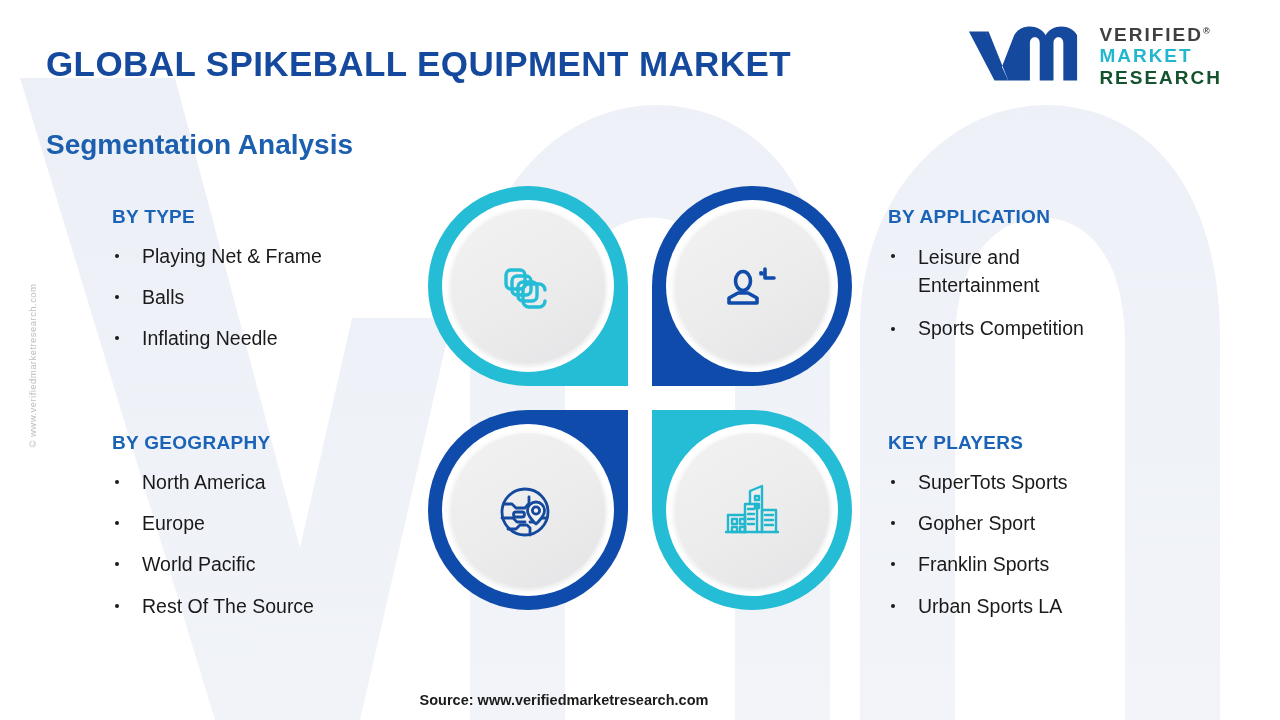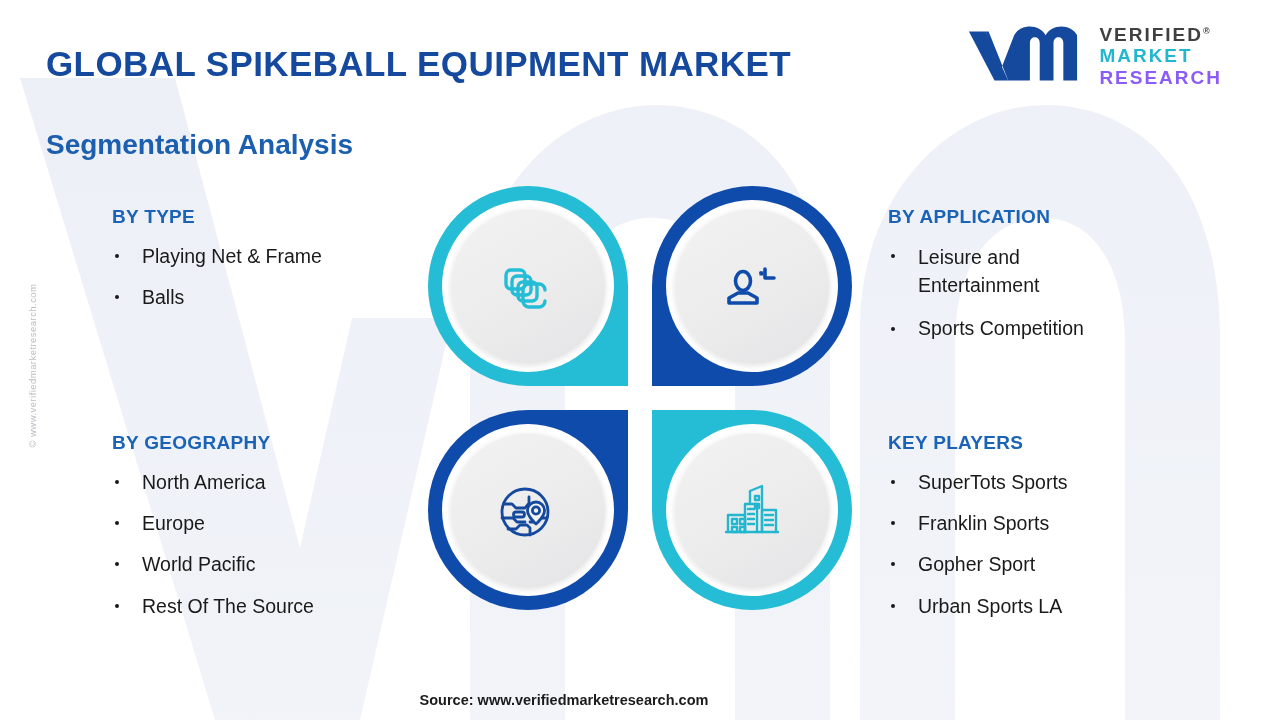--- a/index.html
+++ b/index.html
@@ -59,21 +59,21 @@
     display:flex; flex-direction:column;
     line-height:1.12;
     font-weight:bold;
     letter-spacing:2.0px;
   }
   .logo-words .w1{ font-size:19px; color:#404040; position:relative; }
   .logo-words .w1 .reg{
     font-size:9px; vertical-align:super; letter-spacing:0;
   }
   .logo-words .w2{ font-size:19px; color:#22B7CE; }
-  .logo-words .w3{ font-size:19px; color:#8b5cf6; }
+  .logo-words .w3{ font-size:19px; color:#14532d; }
 
   
   .vwatermark{
     position:absolute;
     left:-98px; top:360px;
     width:260px;
     transform:rotate(-90deg);
     transform-origin:center center;
     text-align:center;
     font-size:9.5px;
@@ -302,20 +302,24 @@
     <h3>BY TYPE</h3>
     <ul>
       <li>
         <span class="bullet"></span>
         <span class="txt">Playing Net &amp; Frame</span>
       </li>
       <li>
         <span class="bullet"></span>
         <span class="txt">Balls</span>
       </li>
+      <li>
+        <span class="bullet"></span>
+        <span class="txt">Inflating Needle</span>
+      </li>
     </ul>
   </div>
 
   <div class="col col-app">
     <h3>BY APPLICATION</h3>
     <ul>
       <li class="wrap">
         <span class="bullet"></span>
         <span class="txt">Leisure and Entertainment</span>
       </li>
@@ -350,28 +354,28 @@
 
   <div class="col col-players">
     <h3>KEY PLAYERS</h3>
     <ul>
       <li>
         <span class="bullet"></span>
         <span class="txt">SuperTots Sports</span>
       </li>
       <li>
         <span class="bullet"></span>
+        <span class="txt">Gopher Sport</span>
+      </li>
+      <li>
+        <span class="bullet"></span>
         <span class="txt">Franklin Sports</span>
       </li>
       <li>
         <span class="bullet"></span>
-        <span class="txt">Gopher Sport</span>
-      </li>
-      <li>
-        <span class="bullet"></span>
         <span class="txt">Urban Sports LA</span>
       </li>
     </ul>
   </div>
 
   <div class="footer">Source: www.verifiedmarketresearch.com</div>
 
 </div>
 
 </body></html>

